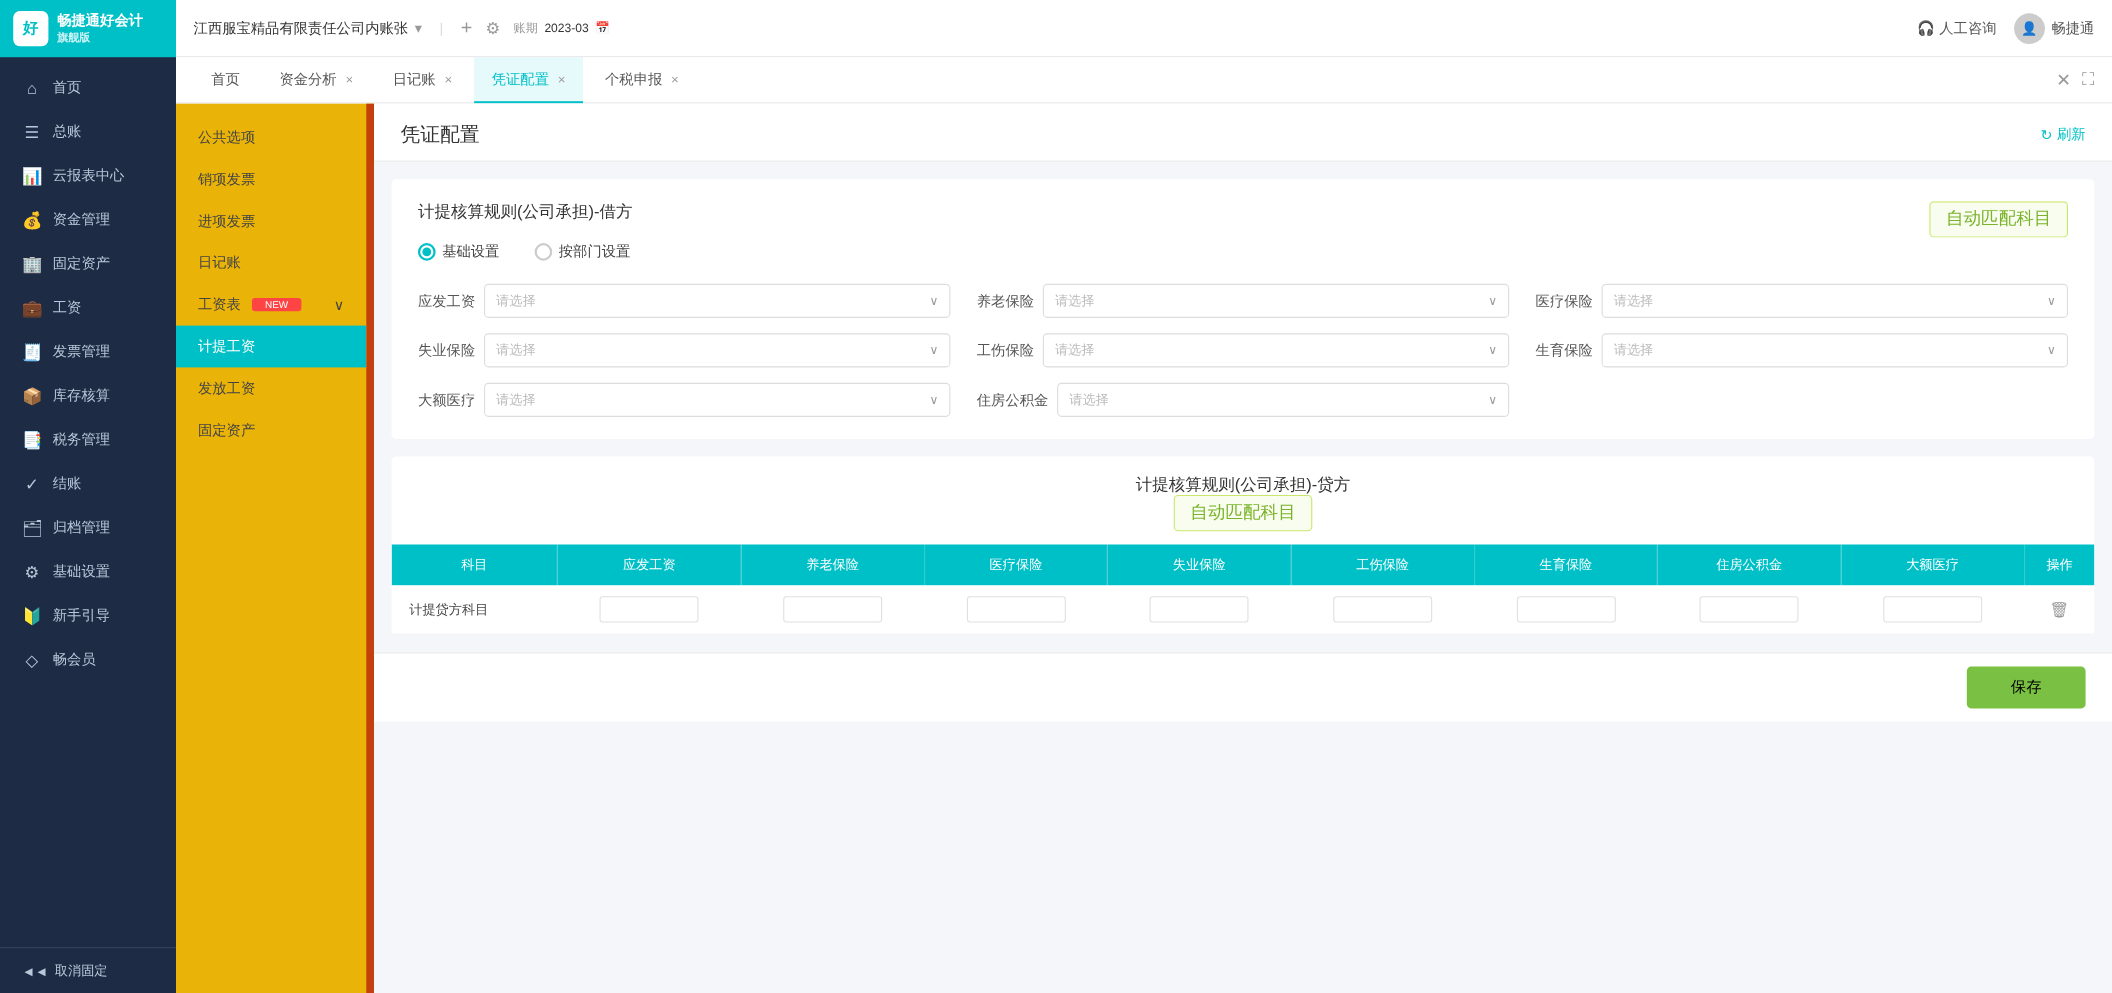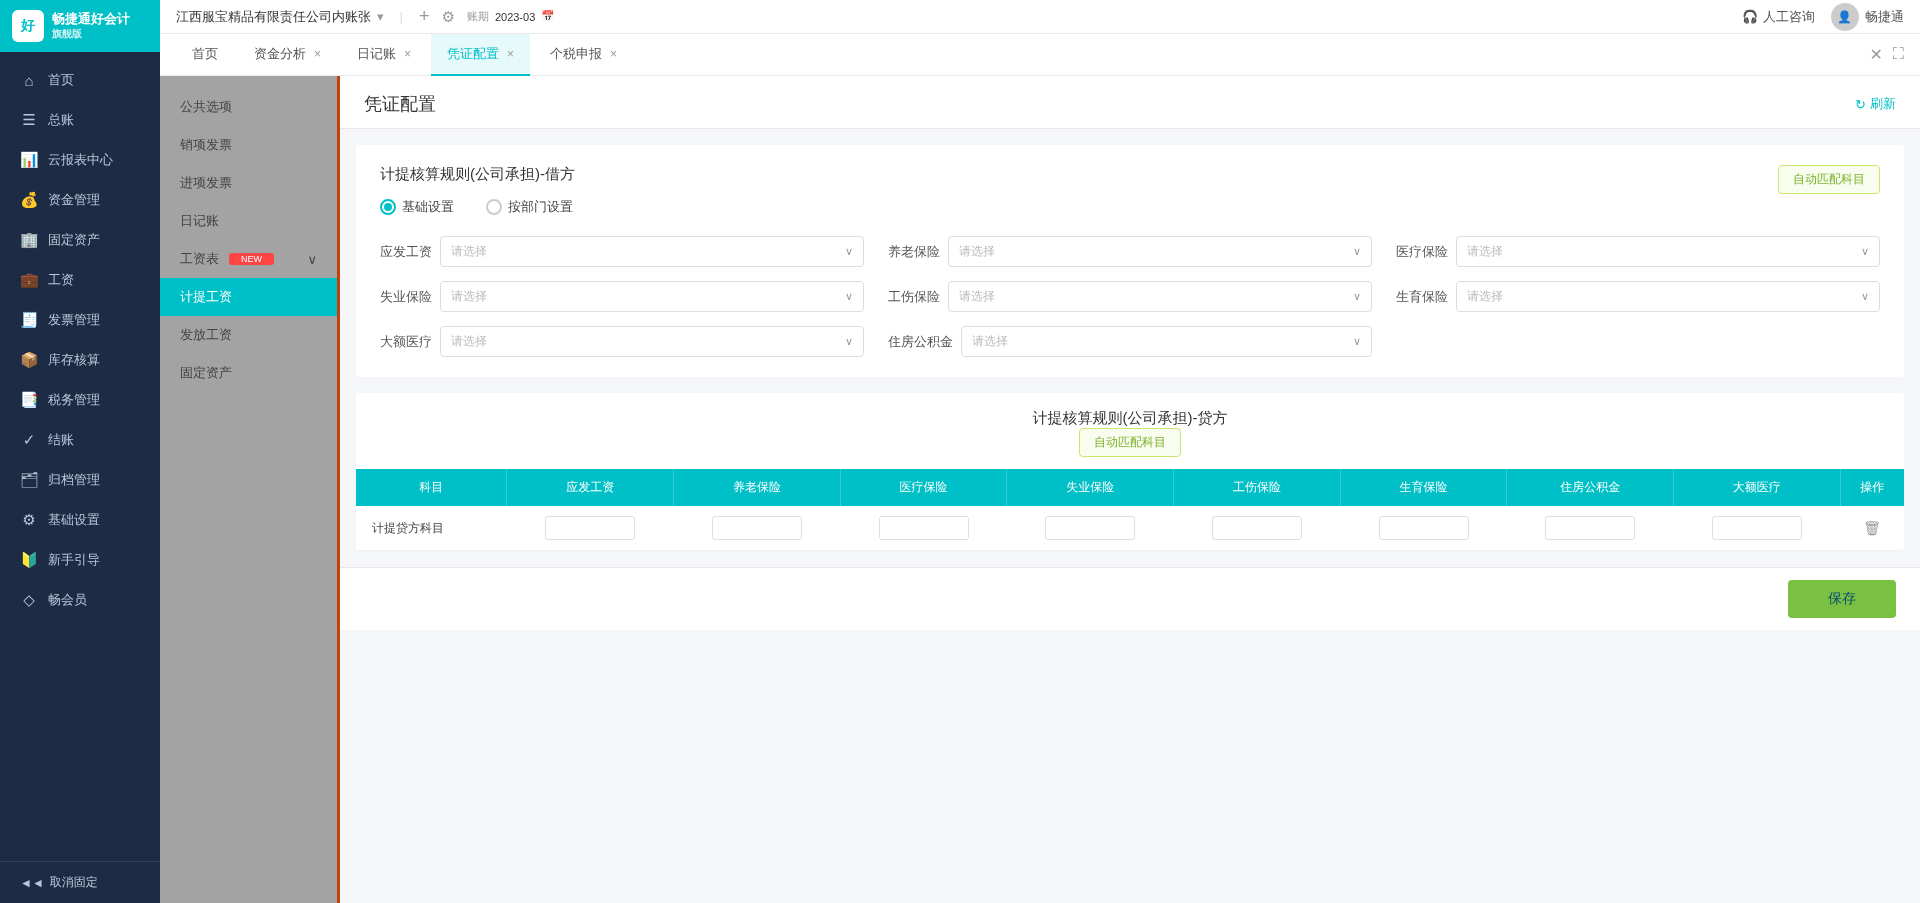--- a/index.html
+++ b/index.html
@@ -55,21 +55,21 @@
       cursor: pointer;
       border-top: 1px solid rgba(255,255,255,0.1);
     }
 
     
     .main { flex: 1; display: flex; flex-direction: column; overflow: hidden; }
 
     
     .topbar {
       background: white;
-      height: 34px;
+      height: 52px;
       display: flex;
       align-items: center;
       padding: 0 16px;
       border-bottom: 1px solid #e8e8e8;
       gap: 12px;
       text-align: right;
     }
     .topbar-company {
       display: flex; align-items: center; gap: 6px;
       font-size: 13px; color: #333;
@@ -113,22 +113,22 @@
     .tab-close { color: #999; font-size: 12px; cursor: pointer; margin-left: 2px; }
     .tabbar-actions { margin-left: auto; display: flex; gap: 10px; color: #999; font-size: 16px; cursor: pointer; }
 
     
     .content-area { flex: 1; display: flex; overflow: hidden; background: #f5f6fa; }
 
     
     .left-menu {
       width: 180px;
       min-width: 180px;
-      background: #a3a3a3;
-      border-right: 3px solid #c2410c;
+      background: #eab308;
+      border-right: 7px solid #c2410c;
       padding: 12px 0;
       overflow-y: auto;
     }
     .left-menu-item {
       padding: 10px 20px;
       font-size: 13px;
       color: #444;
       cursor: pointer;
     }
     .left-menu-item.active { background: #00c0c7; color: white; }
@@ -178,21 +178,21 @@
     .section-note {
       color: #f5a623; font-size: 12px; margin-bottom: 16px;
     }
     .auto-match-btn {
       float: right;
       border: 1px solid #c8e86a;
       color: #7ab32a;
       background: #f9fdf0;
       padding: 5px 14px;
       border-radius: 4px;
-      font-size: 12px;
+      font-size: 16px;
       cursor: pointer;
     }
 
     .radio-group { display: flex; align-items: center; gap: 32px; margin-bottom: 20px; }
     .radio-item { display: flex; align-items: center; gap: 6px; cursor: pointer; font-size: 13px; color: #444; }
     .radio-circle {
       width: 16px; height: 16px; border-radius: 50%;
       border: 2px solid #ccc;
       display: flex; align-items: center; justify-content: center;
     }
@@ -258,21 +258,21 @@
 
     
     .save-bar {
       background: white;
       padding: 12px 24px;
       display: flex; justify-content: flex-end;
       border-top: 1px solid #e8e8e8;
     }
     .save-btn {
       background: #7ac143;
-      color: #0c4a6e;
+      color: #000000;
       border: none;
       padding: 10px 40px;
       border-radius: 4px;
       font-size: 14px;
       cursor: pointer;
     }
 
     
     .page-content::-webkit-scrollbar { width: 6px; }
     .page-content::-webkit-scrollbar-thumb { background: #ccc; border-radius: 3px; }

